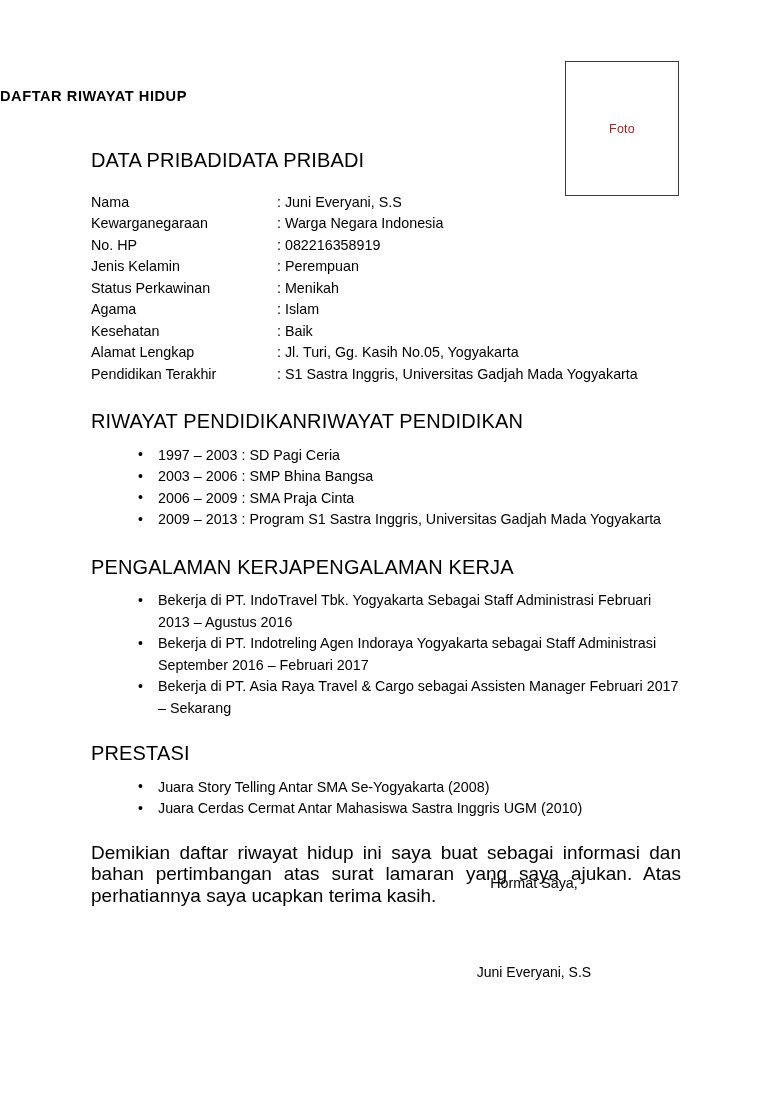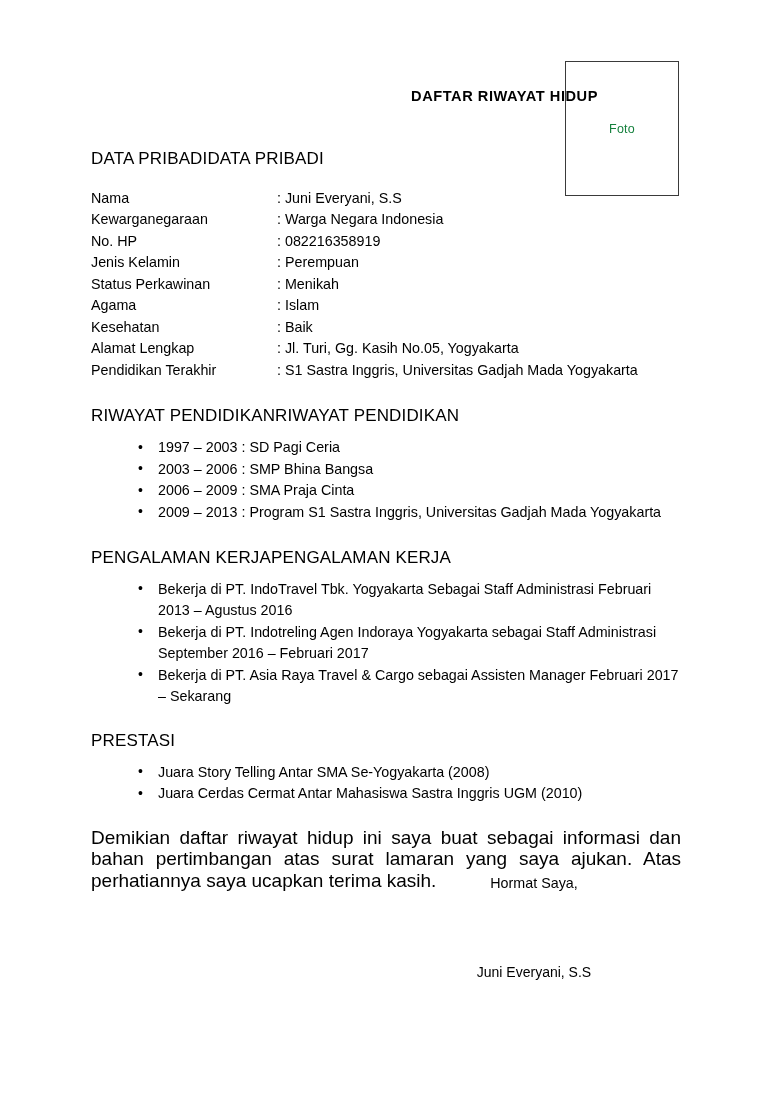--- a/index.html
+++ b/index.html
@@ -30,48 +30,48 @@
     width: 114px;
     height: 135px;
     border: 1.4px solid #3a3a3a;
     box-sizing: border-box;
     display: flex;
     align-items: center;
     justify-content: center;
   }
   .foto-box .foto-label {
     font-size: 12.5px;
-    color: #15803d;
+    color: #b91c1c;
     letter-spacing: 0.2px;
   }
 
   
   .doc-title {
     position: absolute;
     left: 0;
     top: 88px;
     width: 768px;
-    text-align: right;
+    text-align: left;
     padding-right: 170px;
     box-sizing: border-box;
     font-size: 14.6px;
     font-weight: bold;
     letter-spacing: 0.55px;
   }
 
   
   .content {
     position: absolute;
     left: 91px;
     top: 148px;
     width: 592px;
   }
 
   .section-heading {
-    font-size: 17px;
+    font-size: 20px;
     line-height: 1.28;
     letter-spacing: 0.15px;
     margin: 0;
     white-space: nowrap;
   }
 
   
   .data-table {
     margin-top: 18px;
     border-collapse: collapse;

